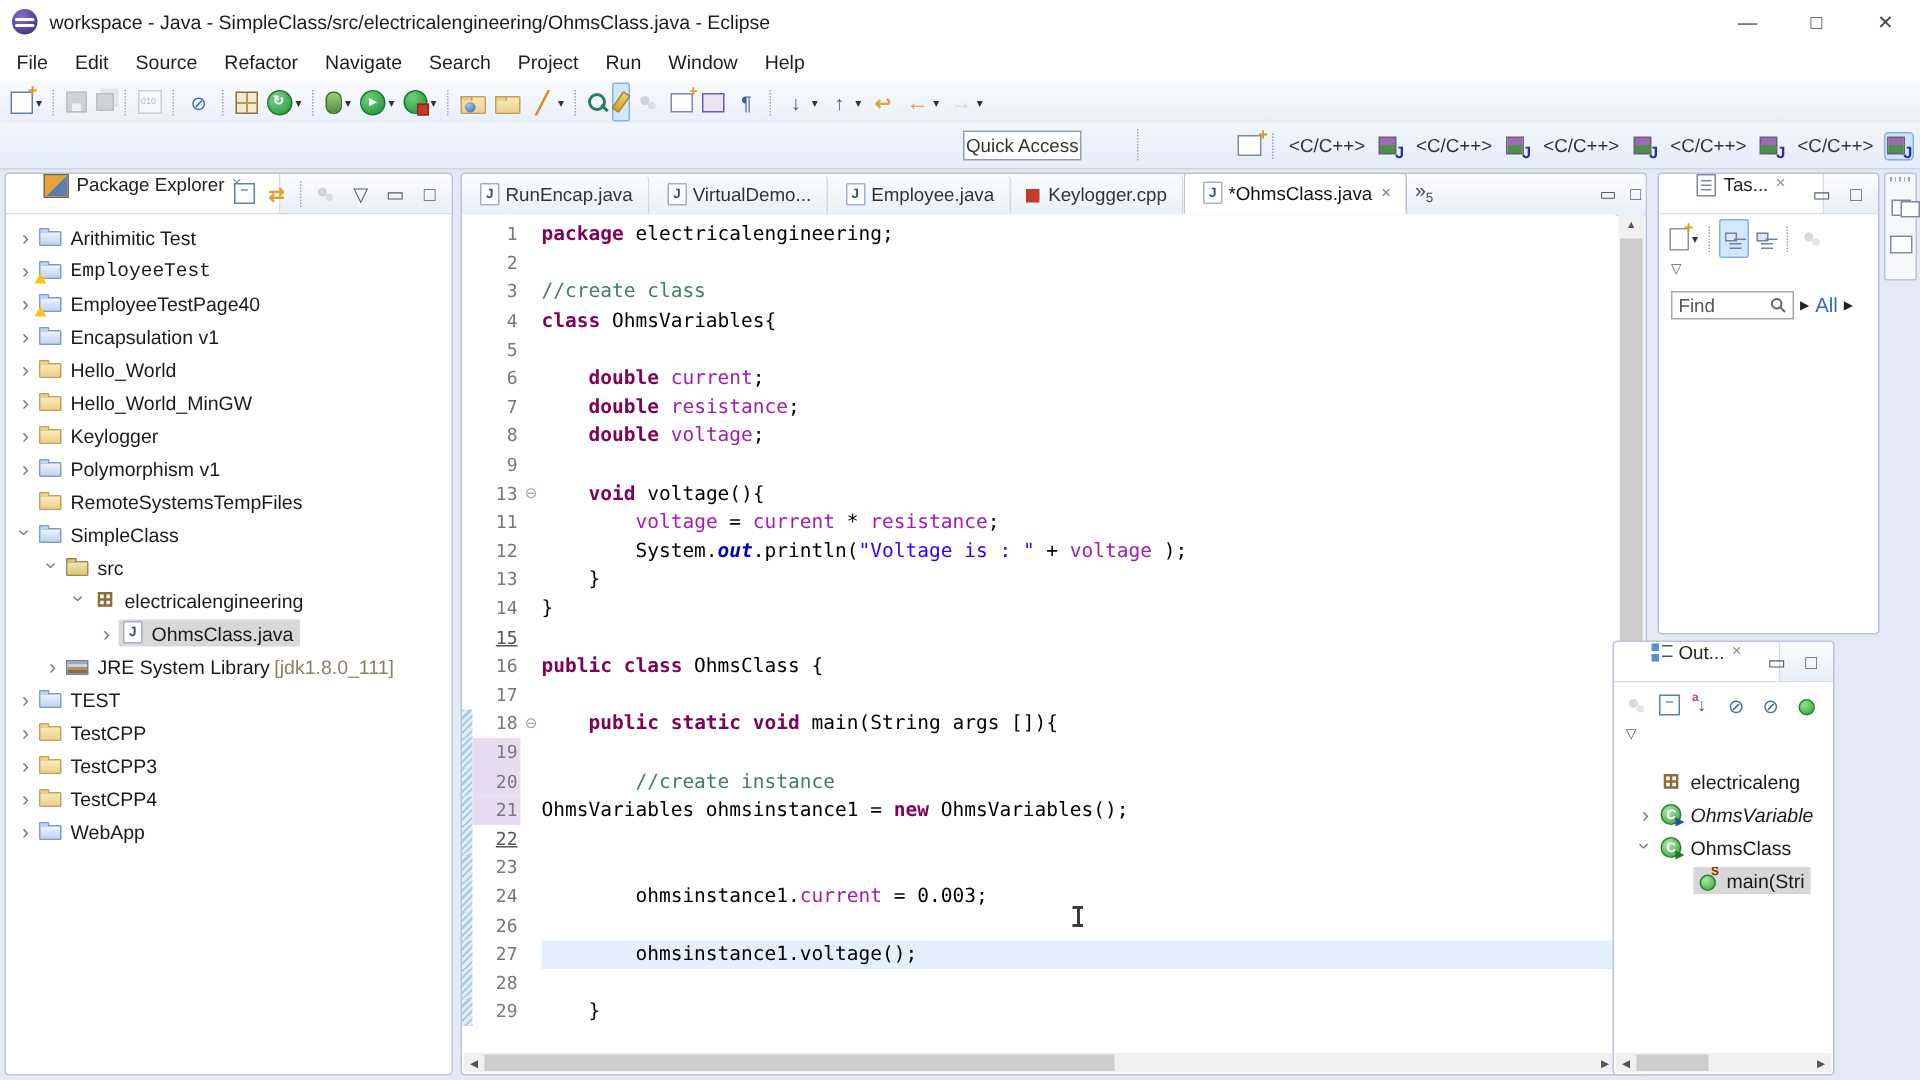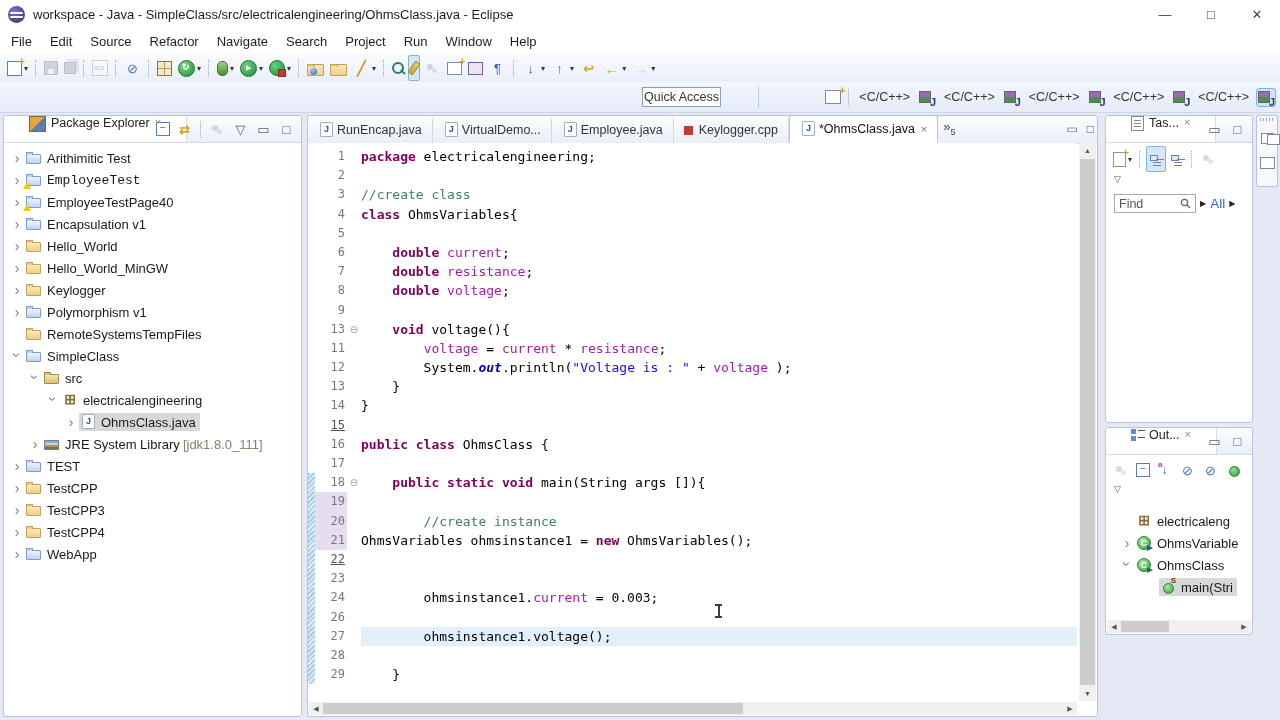--- a/index.html
+++ b/index.html
@@ -625,21 +625,21 @@
         <circle cx="4.5" cy="4.5" r="3.2" fill="none" stroke="#666" stroke-width="1.3"></circle>
         <line x1="7" y1="7" x2="10" y2="10" stroke="#666" stroke-width="1.3"></line>
       </svg>
     </span>
     <span class="find-arrow">▶</span>
     <span class="all-label">All</span>
     <span class="find-arrow">▶</span>
   </div>
 </div>
 
-<div class="panel" style="left:1105px;top:427px;width:148px;height:208px">
+<div class="panel" style="left:1075px;top:427px;width:148px;height:290px">
   <div class="panel-hdr">
     <span class="vtab">
       <span class="vti vti-outline"></span>
       <span>Out...</span>
       <span class="vclose">×</span>
     </span>
     <span class="hdr-right">
         <span class="tb-btn">
           <span class="mi " style="color: rgb(85, 96, 110);">▭</span>
         </span>
@@ -672,21 +672,21 @@
   <div class="tree" style="padding-top:14px">
       <div class="trow">
         <span class="texp" style="left: 16px;"></span>
         <span class="selw" style="margin-left: 29px;">
           <span class="tic package">⊞</span>
           <span class="tlabel">electricaleng</span>
         </span>
       </div>
       <div class="trow">
         <span class="texp" style="left: 16px;">›</span>
-        <span class="selw" style="margin-left: 29px;">
+        <span class="selw" style="margin-left: 29px; font-style: italic;">
           <span class="tic cls tri">
             <i class="ov"></i>
           </span>
           <span class="tlabel">OhmsVariable</span>
         </span>
       </div>
       <div class="trow">
         <span class="texp down" style="left: 16px;">›</span>
         <span class="selw" style="margin-left: 29px;">
           <span class="tic cls run">

